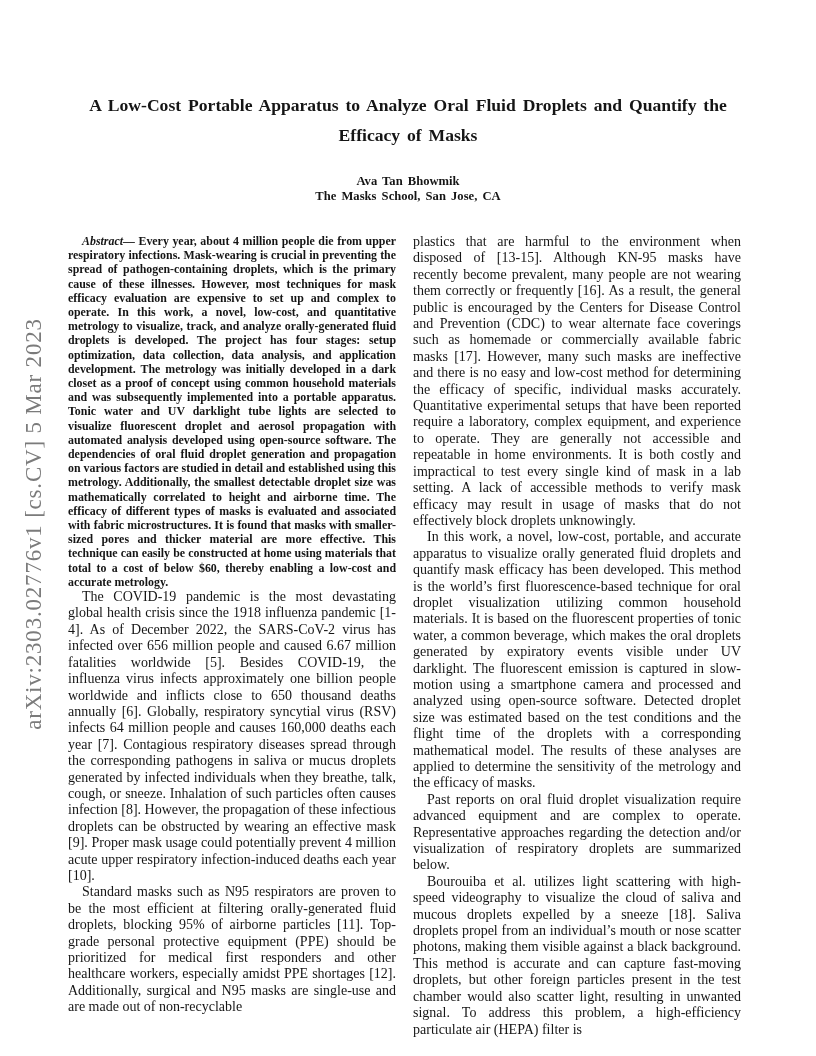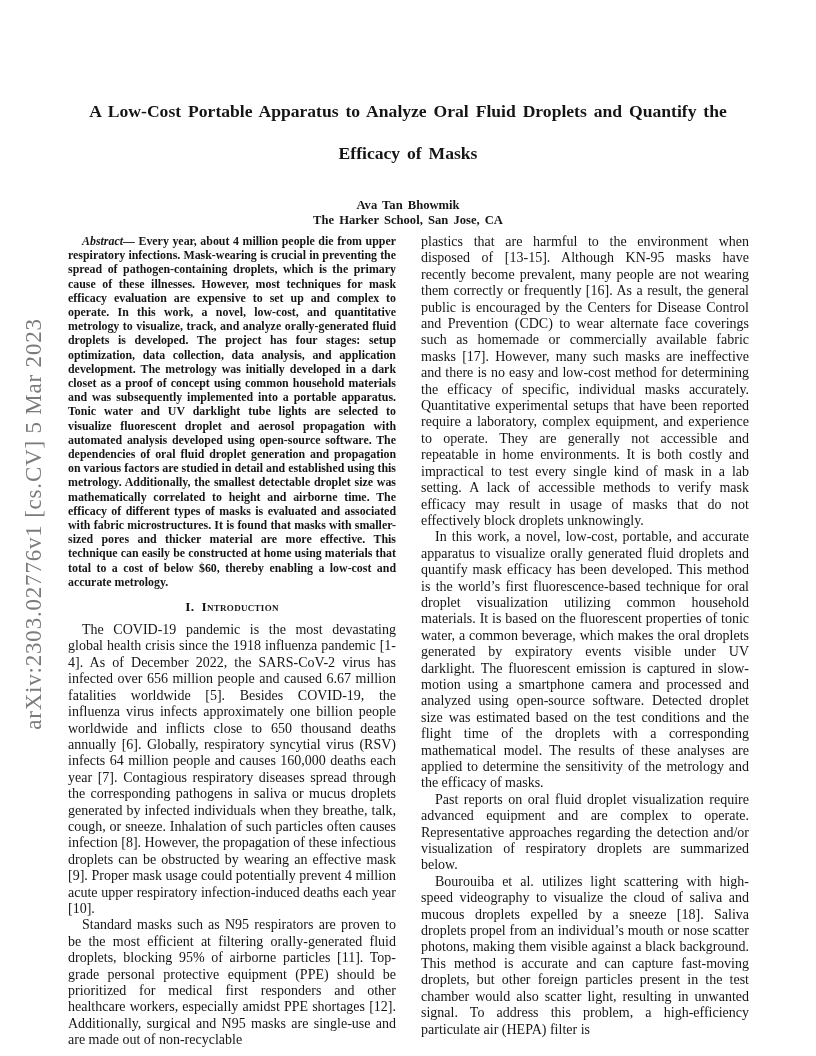--- a/index.html
+++ b/index.html
@@ -37,37 +37,37 @@
     top: 90px;
     left: 0;
     right: 0;
     text-align: center;
   }
   h1.paper-title {
     margin: 0 auto;
     max-width: 652px;
     font-size: 17.6px;
     font-weight: bold;
-    line-height: 42px;
+    line-height: 30px;
     word-spacing: 2.5px;
   }
   .authors {
     margin-top: 24px;
     font-weight: bold;
     font-size: 12.6px;
     line-height: 15.4px;
     word-spacing: 2px;
   }
   .columns {
     position: absolute;
     top: 234px;
     left: 68px;
     width: 680px;
     display: flex;
-    gap: 25px;
+    gap: 17px;
   }
   .col {
     width: 328px;
     flex: 0 0 328px;
   }
   p.abstract {
     margin: 0;
     font-weight: bold;
     font-size: 11.9px;
     line-height: 14.2px;
@@ -102,35 +102,32 @@
 <body>
 
 <div class="page">
 
   <div class="watermark">arXiv:2303.02776v1  [cs.CV]  5 Mar 2023</div>
 
   <header class="titleblock">
     <h1 class="paper-title">A Low-Cost Portable Apparatus to Analyze Oral Fluid Droplets and Quantify the Efficacy of Masks</h1>
     <div class="authors">
       <div>Ava Tan Bhowmik</div>
-      <div>The Harker School, San Jose, CA</div>
+      <div>The Masks School, San Jose, CA</div>
     </div>
   </header>
 
   <div class="columns">
 
     <div class="col">
       <p class="abstract">
         <span class="abs-label">Abstract—</span>
         <span>Every year, about 4 million people die from upper respiratory infections. Mask-wearing is crucial in preventing the spread of pathogen-containing droplets, which is the primary cause of these illnesses. However, most techniques for mask efficacy evaluation are expensive to set up and complex to operate. In this work, a novel, low-cost, and quantitative metrology to visualize, track, and analyze orally-generated fluid droplets is developed. The project has four stages: setup optimization, data collection, data analysis, and application development. The metrology was initially developed in a dark closet as a proof of concept using common household materials and was subsequently implemented into a portable apparatus. Tonic water and UV darklight tube lights are selected to visualize fluorescent droplet and aerosol propagation with automated analysis developed using open-source software. The dependencies of oral fluid droplet generation and propagation on various factors are studied in detail and established using this metrology. Additionally, the smallest detectable droplet size was mathematically correlated to height and airborne time. The efficacy of different types of masks is evaluated and associated with fabric microstructures. It is found that masks with smaller-sized pores and thicker material are more effective. This technique can easily be constructed at home using materials that total to a cost of below $60, thereby enabling a low-cost and accurate metrology.</span>
       </p>
 
-      <h2 class="sec">
-        <span class="sec-num">I.</span><span>Introduction</span>
-      </h2>
 
       <p class="body indent">The COVID-19 pandemic is the most devastating global health crisis since the 1918 influenza pandemic [1-4]. As of December 2022, the SARS-CoV-2 virus has infected over 656 million people and caused 6.67 million fatalities worldwide [5]. Besides COVID-19, the influenza virus infects approximately one billion people worldwide and inflicts close to 650 thousand deaths annually [6]. Globally, respiratory syncytial virus (RSV) infects 64 million people and causes 160,000 deaths each year [7]. Contagious respiratory diseases spread through the corresponding pathogens in saliva or mucus droplets generated by infected individuals when they breathe, talk, cough, or sneeze. Inhalation of such particles often causes infection [8]. However, the propagation of these infectious droplets can be obstructed by wearing an effective mask [9]. Proper mask usage could potentially prevent 4 million acute upper respiratory infection-induced deaths each year [10].</p>
 
       <p class="body indent">Standard masks such as N95 respirators are proven to be the most efficient at filtering orally-generated fluid droplets, blocking 95% of airborne particles [11]. Top-grade personal protective equipment (PPE) should be prioritized for medical first responders and other healthcare workers, especially amidst PPE shortages [12]. Additionally, surgical and N95 masks are single-use and are made out of non-recyclable</p>
     </div>
 
     <div class="col">
       <p class="body">plastics that are harmful to the environment when disposed of [13-15]. Although KN-95 masks have recently become prevalent, many people are not wearing them correctly or frequently [16]. As a result, the general public is encouraged by the Centers for Disease Control and Prevention (CDC) to wear alternate face coverings such as homemade or commercially available fabric masks [17]. However, many such masks are ineffective and there is no easy and low-cost method for determining the efficacy of specific, individual masks accurately. Quantitative experimental setups that have been reported require a laboratory, complex equipment, and experience to operate. They are generally not accessible and repeatable in home environments. It is both costly and impractical to test every single kind of mask in a lab setting. A lack of accessible methods to verify mask efficacy may result in usage of masks that do not effectively block droplets unknowingly.</p>
 
       <p class="body indent">In this work, a novel, low-cost, portable, and accurate apparatus to visualize orally generated fluid droplets and quantify mask efficacy has been developed. This method is the world’s first fluorescence-based technique for oral droplet visualization utilizing common household materials. It is based on the fluorescent properties of tonic water, a common beverage, which makes the oral droplets generated by expiratory events visible under UV darklight. The fluorescent emission is captured in slow-motion using a smartphone camera and processed and analyzed using open-source software. Detected droplet size was estimated based on the test conditions and the flight time of the droplets with a corresponding mathematical model. The results of these analyses are applied to determine the sensitivity of the metrology and the efficacy of masks.</p>

